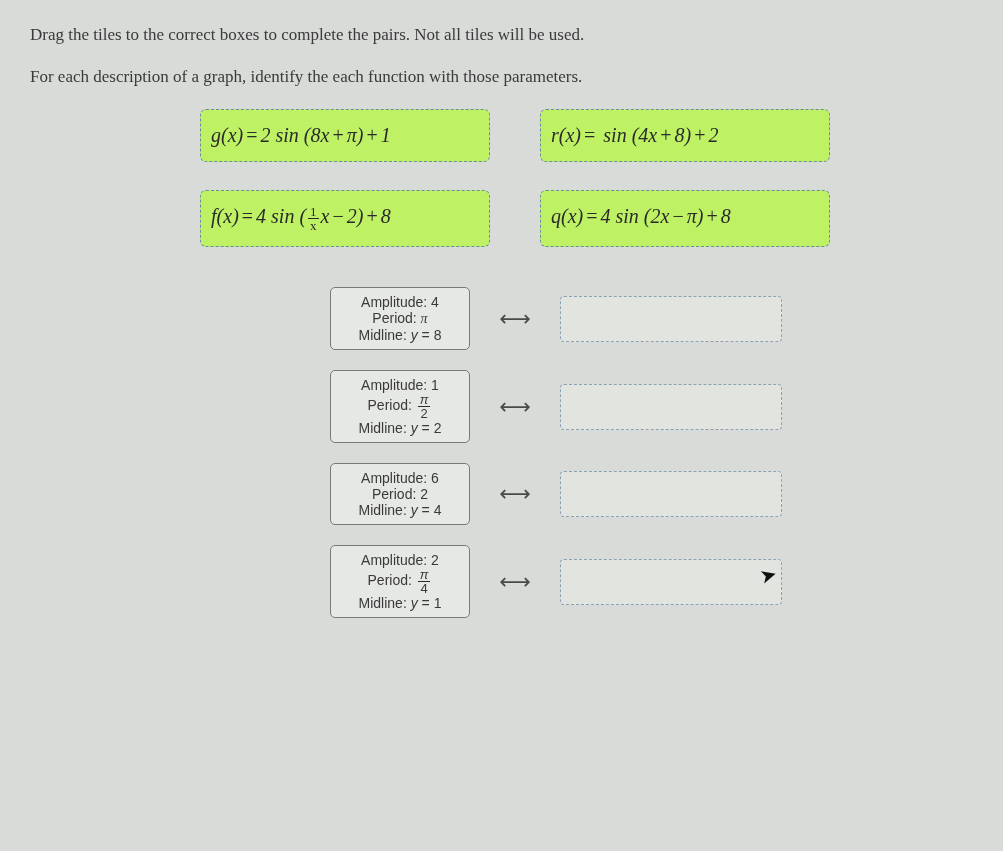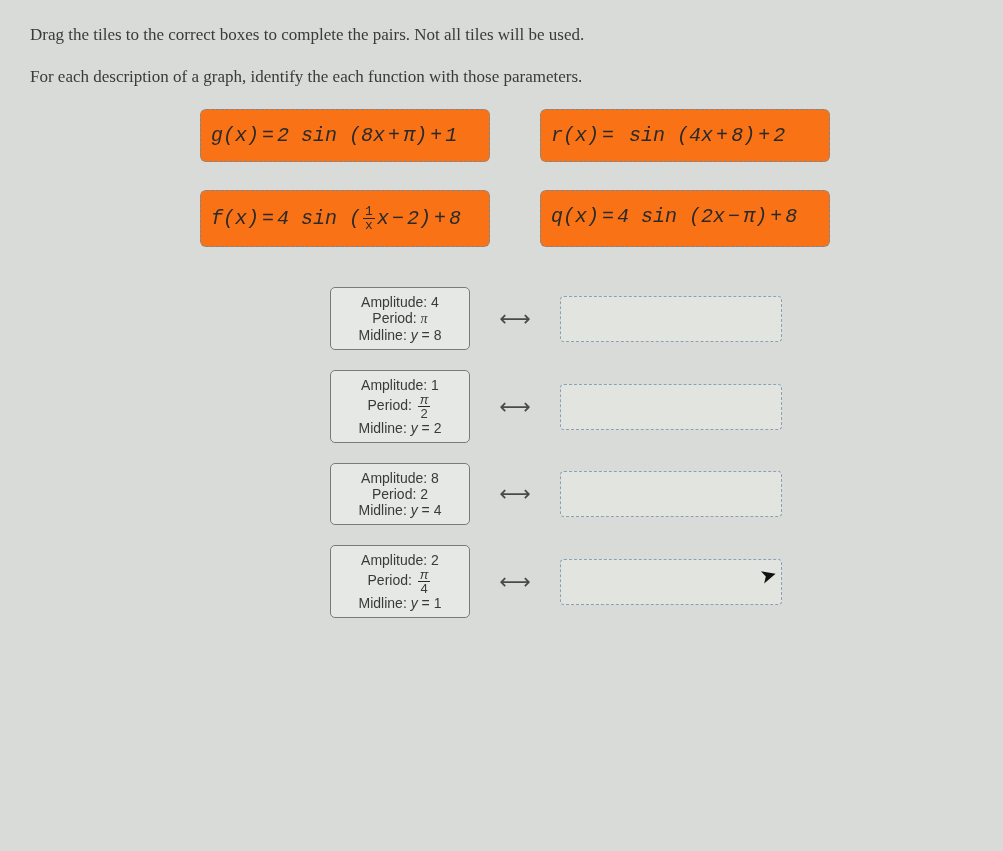--- a/index.html
+++ b/index.html
@@ -23,23 +23,23 @@
     grid-template-columns: 290px 290px;
     column-gap: 50px;
     row-gap: 28px;
     margin-left: 170px;
     margin-top: 10px;
     margin-bottom: 40px;
   }
   .tile {
     border: 1px dashed #6a8aa8;
     border-radius: 6px;
-    background: #f97316;
+    background: #bef264;
     padding: 14px 10px;
-    font-family: Liberation Mono, monospace;
+    font-family: Liberation Serif, serif;
     font-size: 20px;
     font-style: italic;
     color: #2a2a2a;
     text-align: left;
     white-space: nowrap;
     cursor: move;
   }
   .tile .fn { font-style: italic; }
   .tile .op { font-style: normal; padding: 0 3px; }
   .frac {
@@ -134,21 +134,21 @@
       <span class="line">Amplitude: 1</span>
       <span class="line"><span>Period: </span><span class="frac"><span class="num" style="font-style:italic">π</span><span class="den">2</span></span></span>
       <span class="line"><span>Midline: </span><span style="font-style:italic">y</span> = 2</span>
     </div>
     <div class="arrow">⟷</div>
     <div class="drop-zone"></div>
   </div>
 
   <div class="pair-row">
     <div class="desc-box">
-      <span class="line">Amplitude: 8</span>
+      <span class="line">Amplitude: 6</span>
       <span class="line">Period: 2</span>
       <span class="line"><span>Midline: </span><span style="font-style:italic">y</span> = 4</span>
     </div>
     <div class="arrow">⟷</div>
     <div class="drop-zone"></div>
   </div>
 
   <div class="pair-row">
     <div class="desc-box">
       <span class="line">Amplitude: 2</span>

